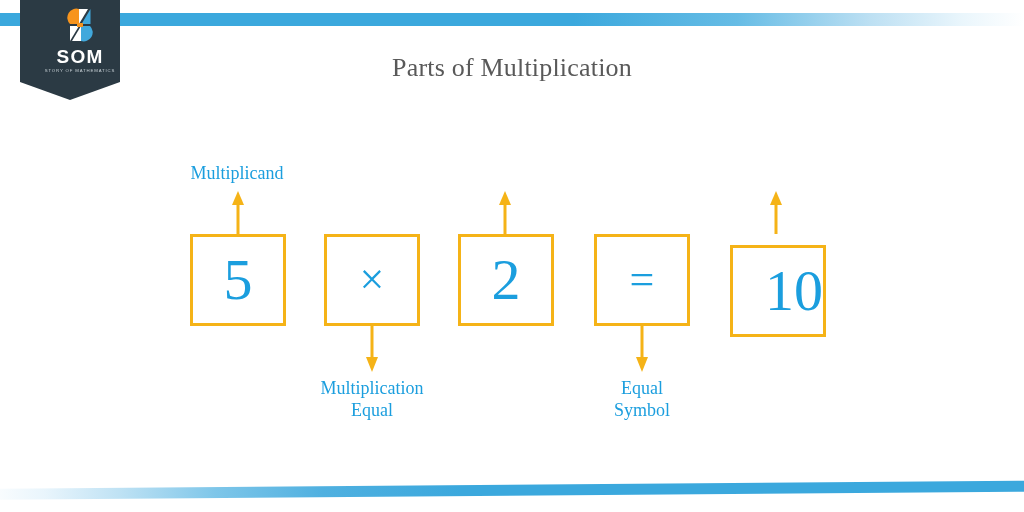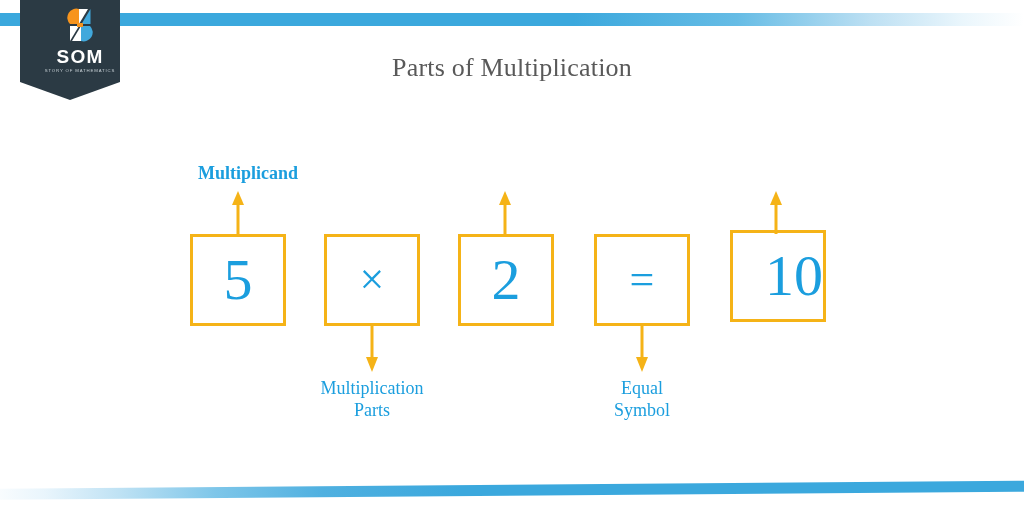--- a/index.html
+++ b/index.html
@@ -186,26 +186,26 @@
     </svg>
 
     <div class="cell" style="left:190px; top:234px; width:96px; height:92px;">5</div>
 
     <div class="cell op" style="left:324px; top:234px; width:96px; height:92px;">×</div>
 
     <div class="cell" style="left:458px; top:234px; width:96px; height:92px;">2</div>
 
     <div class="cell op" style="left:594px; top:234px; width:96px; height:92px;">=</div>
 
-    <div class="cell" style="left:730px; top:230px; width:96px; height:92px;padding-left:32px;">10</div>
-
-    <div class="label" style="left:168px; top:163px; width:160px;font-weight:bold;">Multiplicand</div>
+    <div class="cell" style="left:730px; top:245px; width:96px; height:92px;padding-left:32px;">10</div>
+
+    <div class="label" style="left:157px; top:163px; width:160px;">Multiplicand</div>
 
     <div class="label" style="left:292px; top:378px; width:160px;">Multiplication
-Parts</div>
+Equal</div>
 
 
     <div class="label" style="left:562px; top:378px; width:160px;">Equal
 Symbol</div>
 
 
   </div>
 </div>
 
 </body></html>

